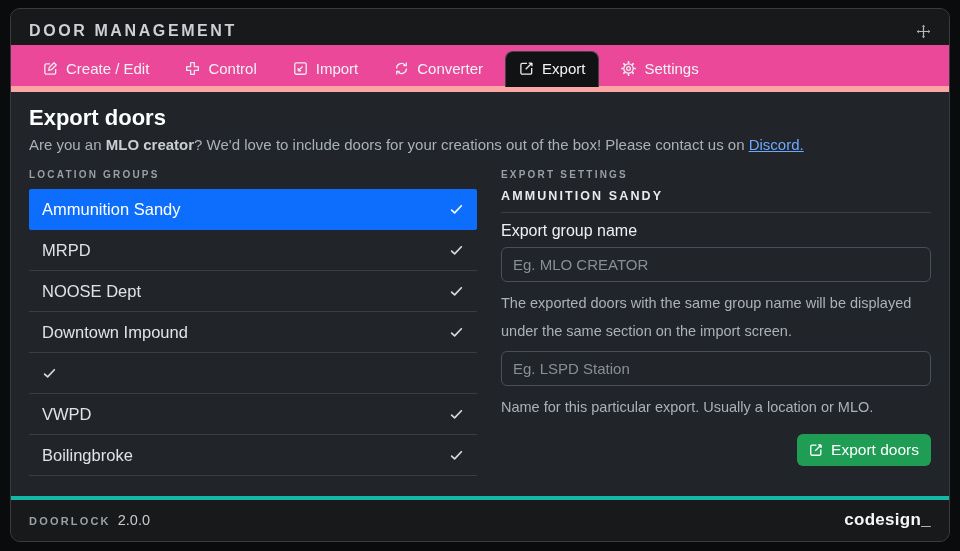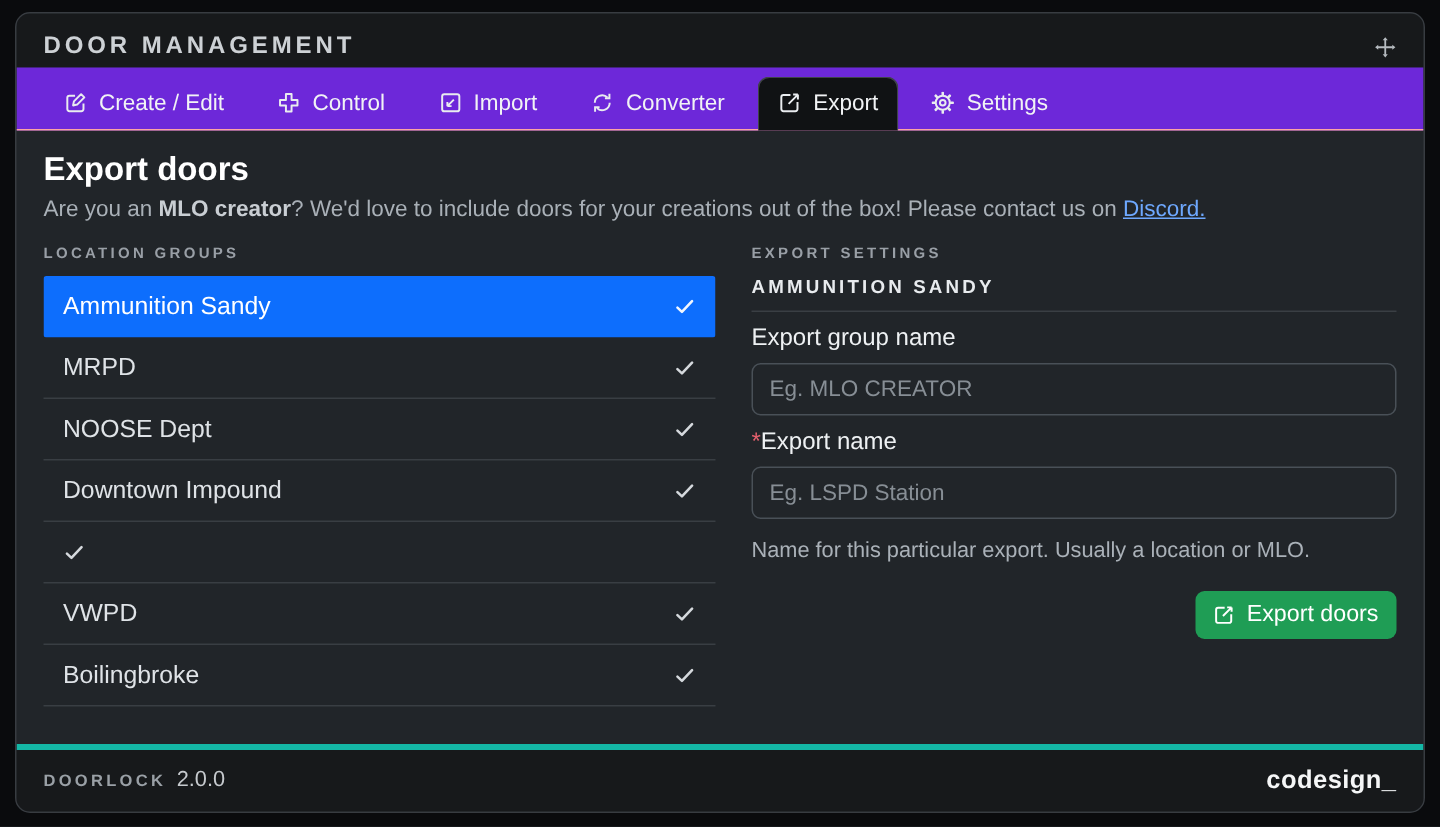--- a/index.html
+++ b/index.html
@@ -17,22 +17,22 @@
   
   .titlebar{
     background:#17191b;display:flex;justify-content:space-between;align-items:center;
     padding:13px 18px 5px 18px;
   }
   .app-title{
     font-size:16px;font-weight:700;letter-spacing:2.6px;color:#cdd1d5;
   }
   .move-ic{color:#b6bbc0;display:flex;align-items:center;cursor:pointer;}
   .tabs{
-    background:#6d28d9;display:flex;align-items:flex-end;gap:8px;
-    padding:6px 18px 0 18px;border-bottom:1px solid #fca5a5;
+    background:#ec4899;display:flex;align-items:flex-end;gap:8px;
+    padding:6px 18px 0 18px;border-bottom:6px solid #fca5a5;
   }
   .tab{
     display:flex;align-items:center;gap:8px;color:#f1f3f5;font-size:15px;
     padding:8px 13px 9px 13px;border:1px solid transparent;border-bottom:none;
     border-radius:8px 8px 0 0;cursor:pointer;white-space:nowrap;
   }
   .tab.active{
     background:#101214;border-color:#3f4449;margin-bottom:-1px;padding-bottom:10px;
   }
   .tab .ic{display:flex;align-items:center;color:#e9ecef;}
@@ -250,24 +250,22 @@
             </span>
         </div>
       </div>
 
       <div class="col-right">
         <div class="sec-label">EXPORT SETTINGS</div>
         <div class="group-title">AMMUNITION SANDY</div>
 
         <div class="field-label">Export group name</div>
         <input class="tinput" type="text" value="" placeholder="Eg. MLO CREATOR" style="">
-
-        <div class="field-label">
-          <span class="req">*</span><span>Export name</span>
-        </div>
+        <div class="help">The exported doors with the same group name will be displayed under the same section on the import screen.</div>
+
         <input class="tinput" type="text" value="" placeholder="Eg. LSPD Station" style="">
         <div class="help">Name for this particular export. Usually a location or MLO.</div>
 
         <div class="btn-row">
           <button class="btn-success">
             <span>
               <svg viewBox="0 0 16 16" width="14" height="14" fill="none" stroke="currentColor" stroke-width="1.5">
                 <path d="M8.5 2.5h-5A1.5 1.5 0 0 0 2 4v8.5A1.5 1.5 0 0 0 3.5 14H12a1.5 1.5 0 0 0 1.5-1.5v-5"></path>
                 <path d="M7.2 8.8l6.6-6.6M13.8 2.2h-3.4M13.8 2.2v3.4"></path>
               </svg>

